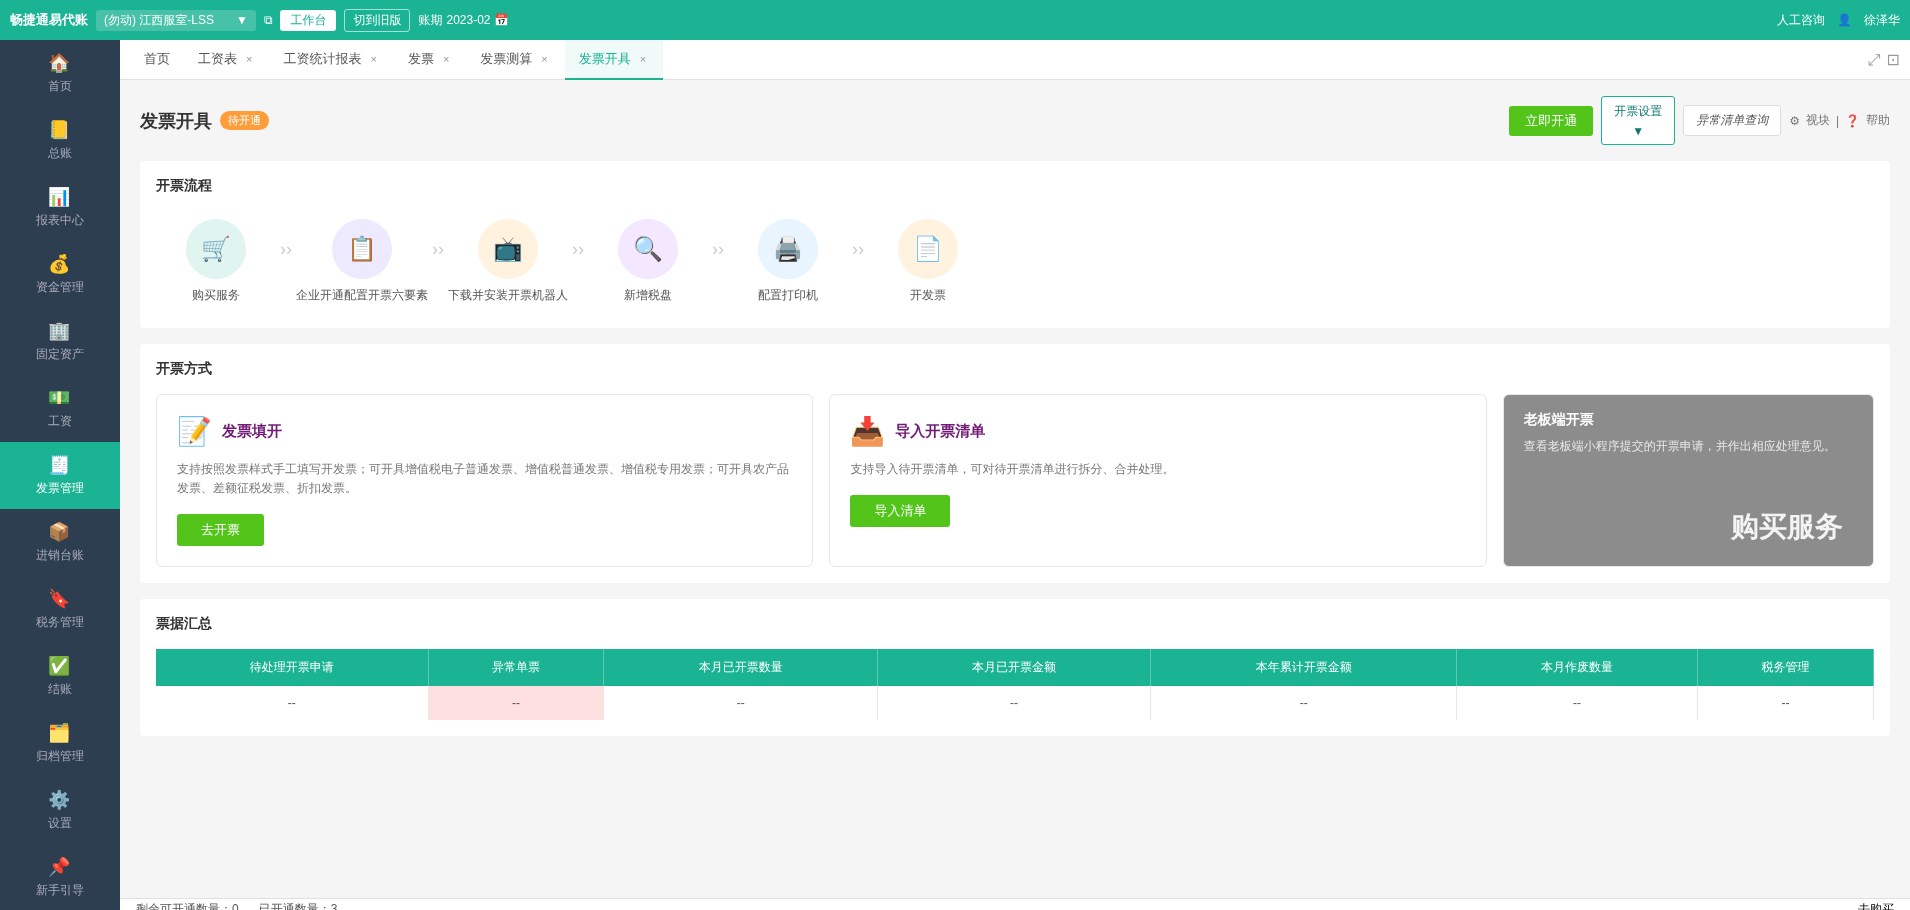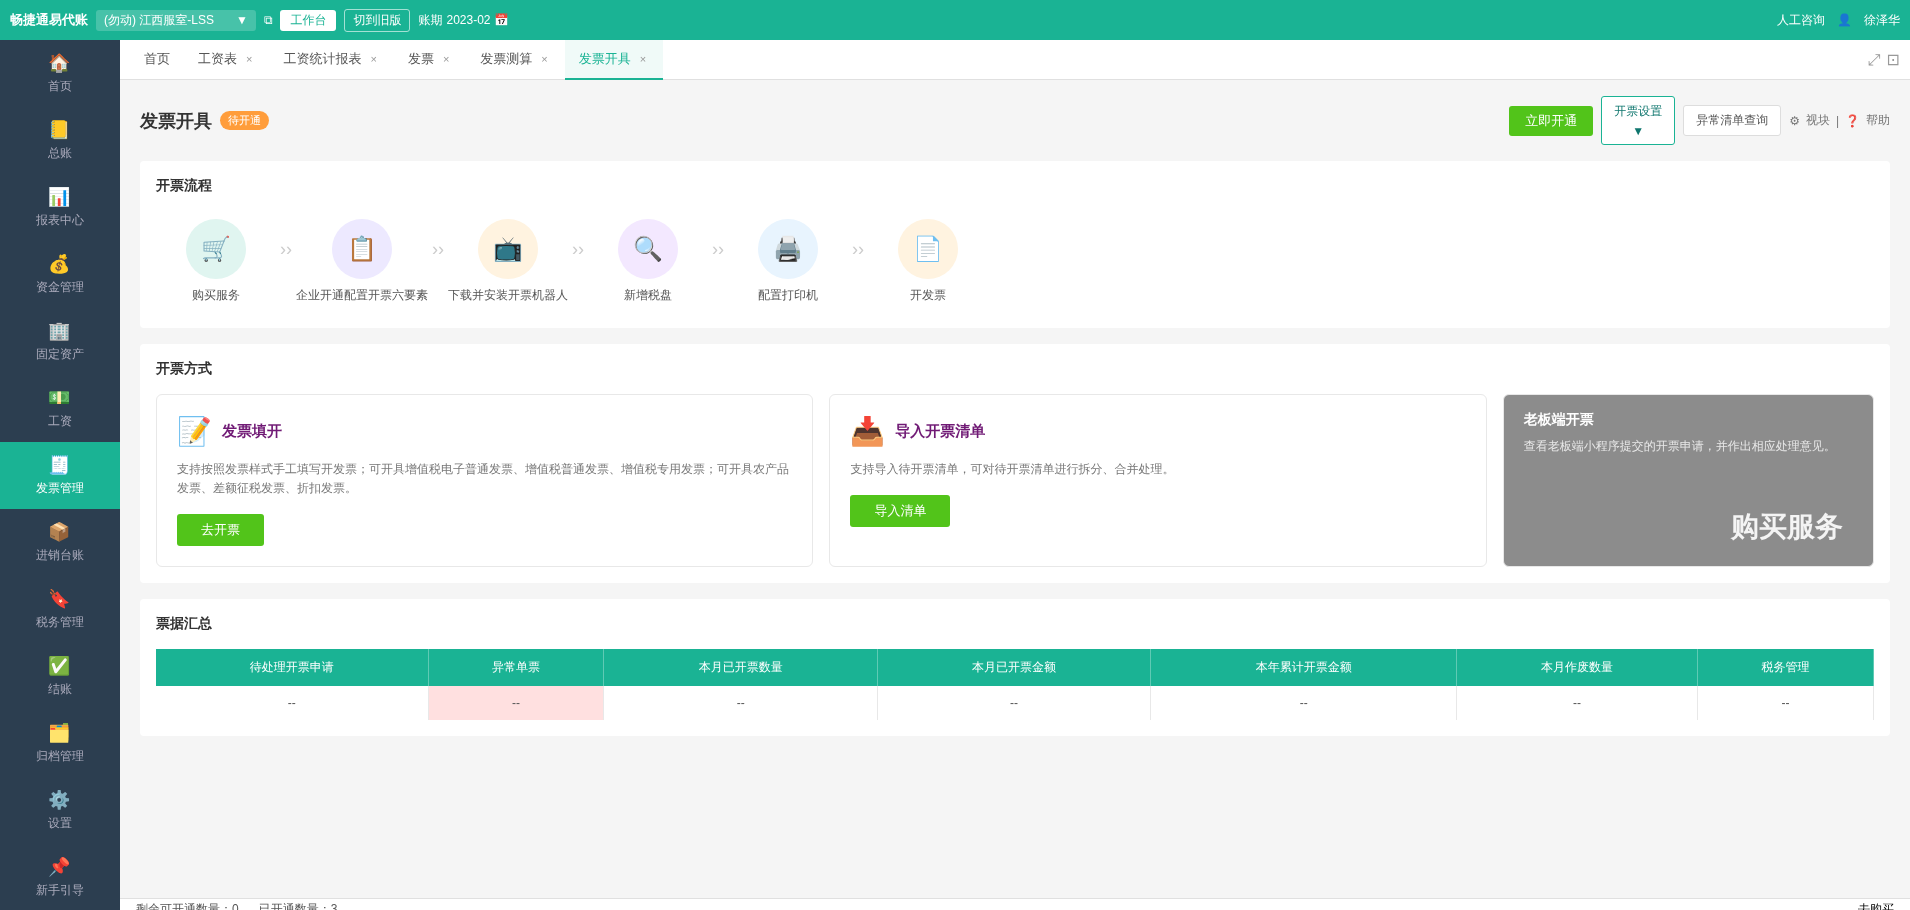--- a/index.html
+++ b/index.html
@@ -153,20 +153,21 @@
       display: flex; align-items: center; gap: 4px; flex-direction: column;
     }
     .btn-outline-gray {
       background: #fff;
       color: #555;
       border: 1px solid #ddd;
       border-radius: 3px;
       padding: 6px 12px;
       cursor: pointer;
       font-size: 12px;
+      font-style: italic;
     }
 
     
     .section { background: #fff; border-radius: 4px; margin-bottom: 16px; padding: 16px; }
     .section-title { font-size: 14px; font-weight: bold; color: #333; margin-bottom: 16px; }
 
     
     .flow-steps {
       display: flex;
       align-items: center;

